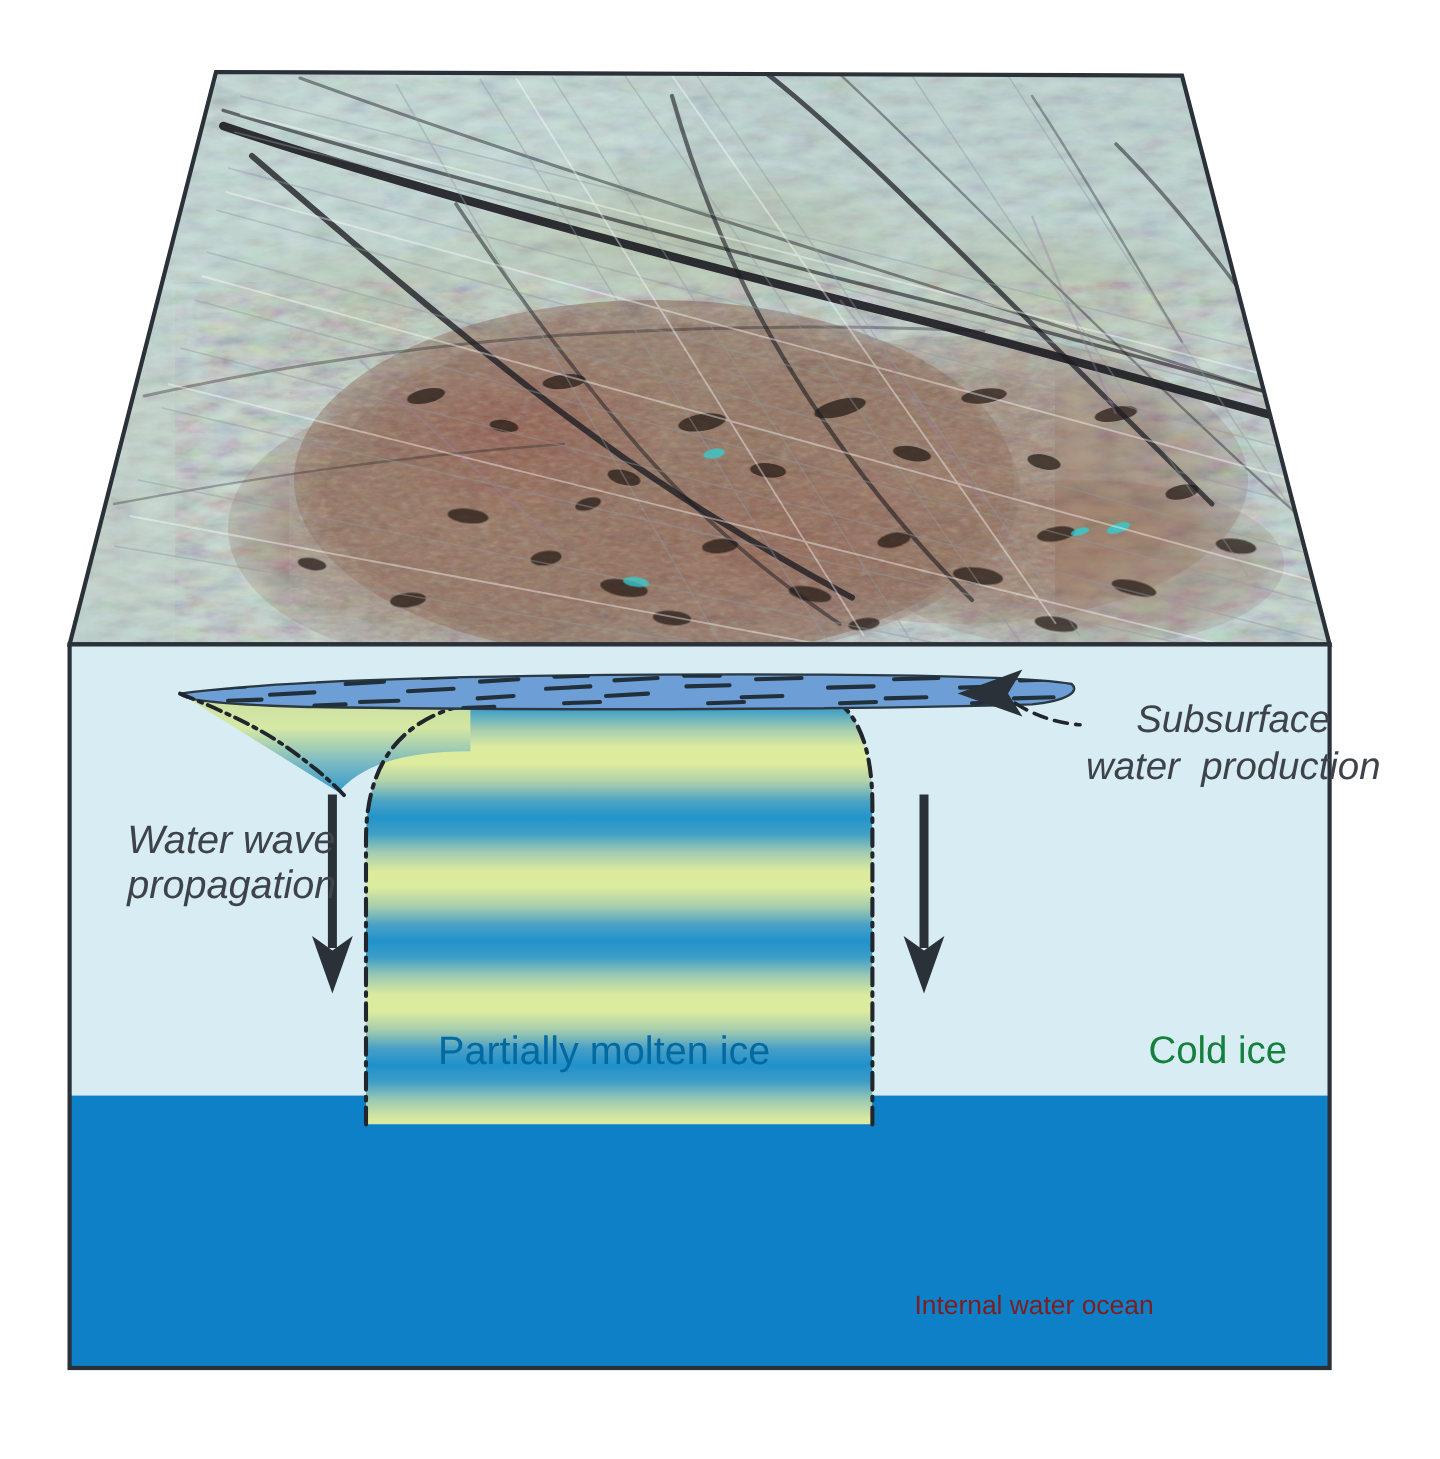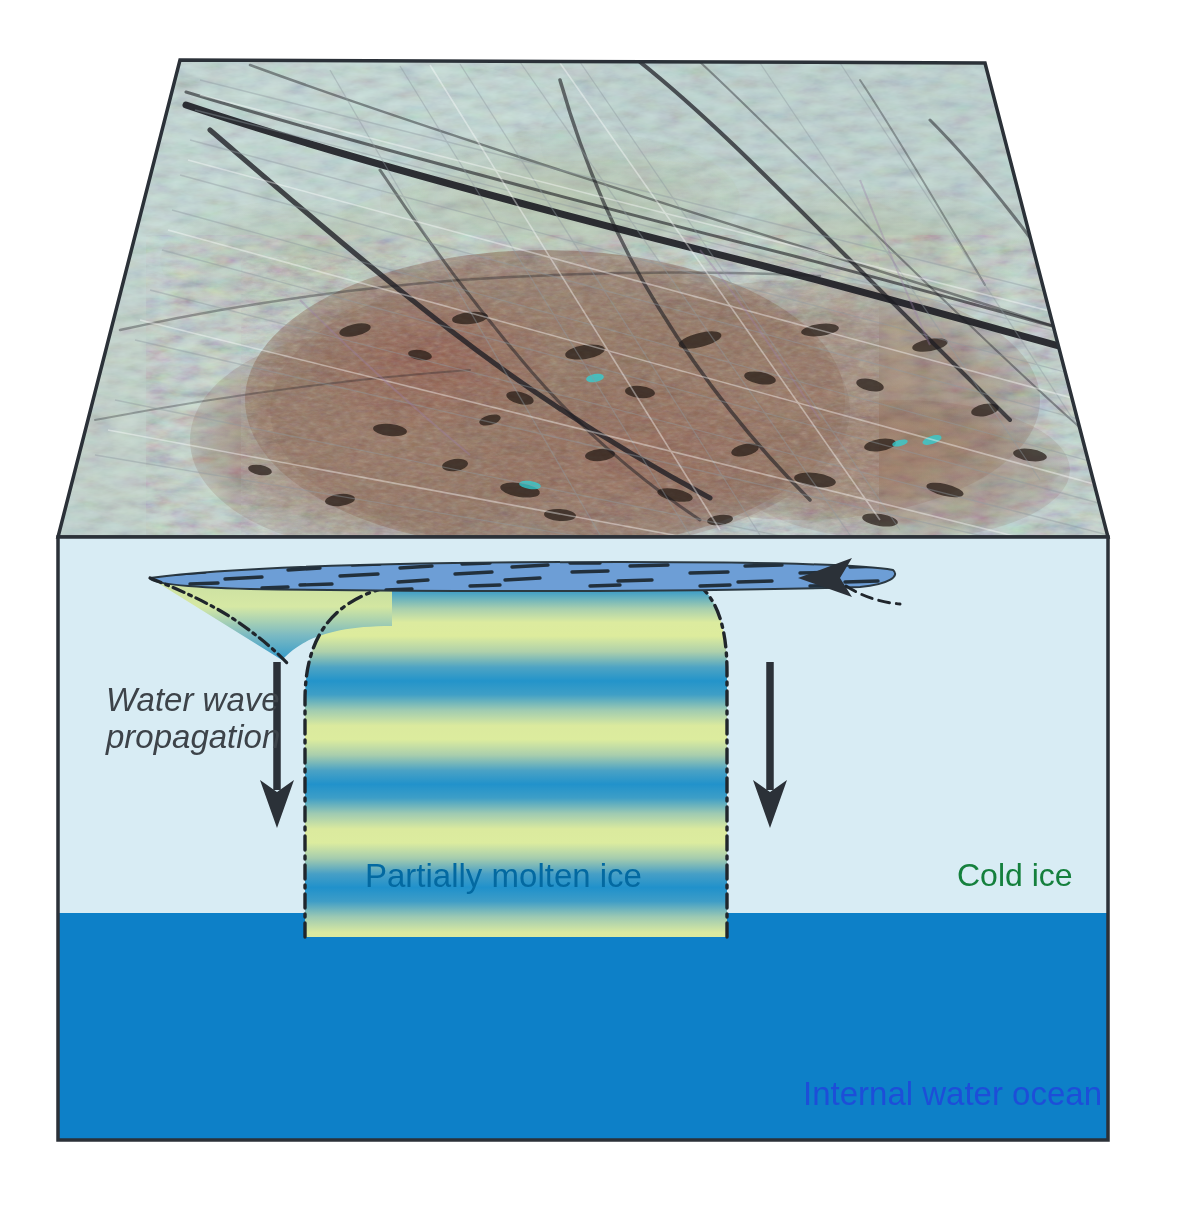--- a/index.html
+++ b/index.html
@@ -65,24 +65,24 @@
     font-size: 33px;
     color: #0369a1;
   }
   #label-cold-ice {
     left: 957px;
     top: 858px;
     font-size: 32px;
     color: #15803d;
   }
   #label-internal-ocean {
-    left: 803px;
+    left: 762px;
     top: 1076px;
-    font-size: 33px;
-    color: #1d4ed8;
+    font-size: 22px;
+    color: #7f1d1d;
   }
 </style>
 </head>
 <body>
 
 <div id="figure">
 
   <svg class="layer" viewBox="0 0 1200 1216" xmlns="http://www.w3.org/2000/svg">
     <defs>
 
@@ -400,20 +400,21 @@
       <g>
         <polygon points="798,578 852,558 840,578 852,597" fill="#2b3138"></polygon>
       </g>
 
       <path d="M 846,586 C 862,596 878,602 900,604" fill="none" stroke="#20262c" stroke-width="3" stroke-dasharray="11 7" stroke-linecap="round"></path>
     </g>
   </svg>
 
   <div class="lbl" id="label-water-wave">Water wave<br>propagation</div>
 
+  <div class="lbl" id="label-subsurface"><span class="l1">Subsurface</span><span class="l2">water  production</span></div>
 
 
   <div class="lbl" id="label-partially-molten">Partially molten ice</div>
 
   <div class="lbl" id="label-cold-ice">Cold ice</div>
 
   <div class="lbl" id="label-internal-ocean">Internal water ocean</div>
 
 </div>
 

